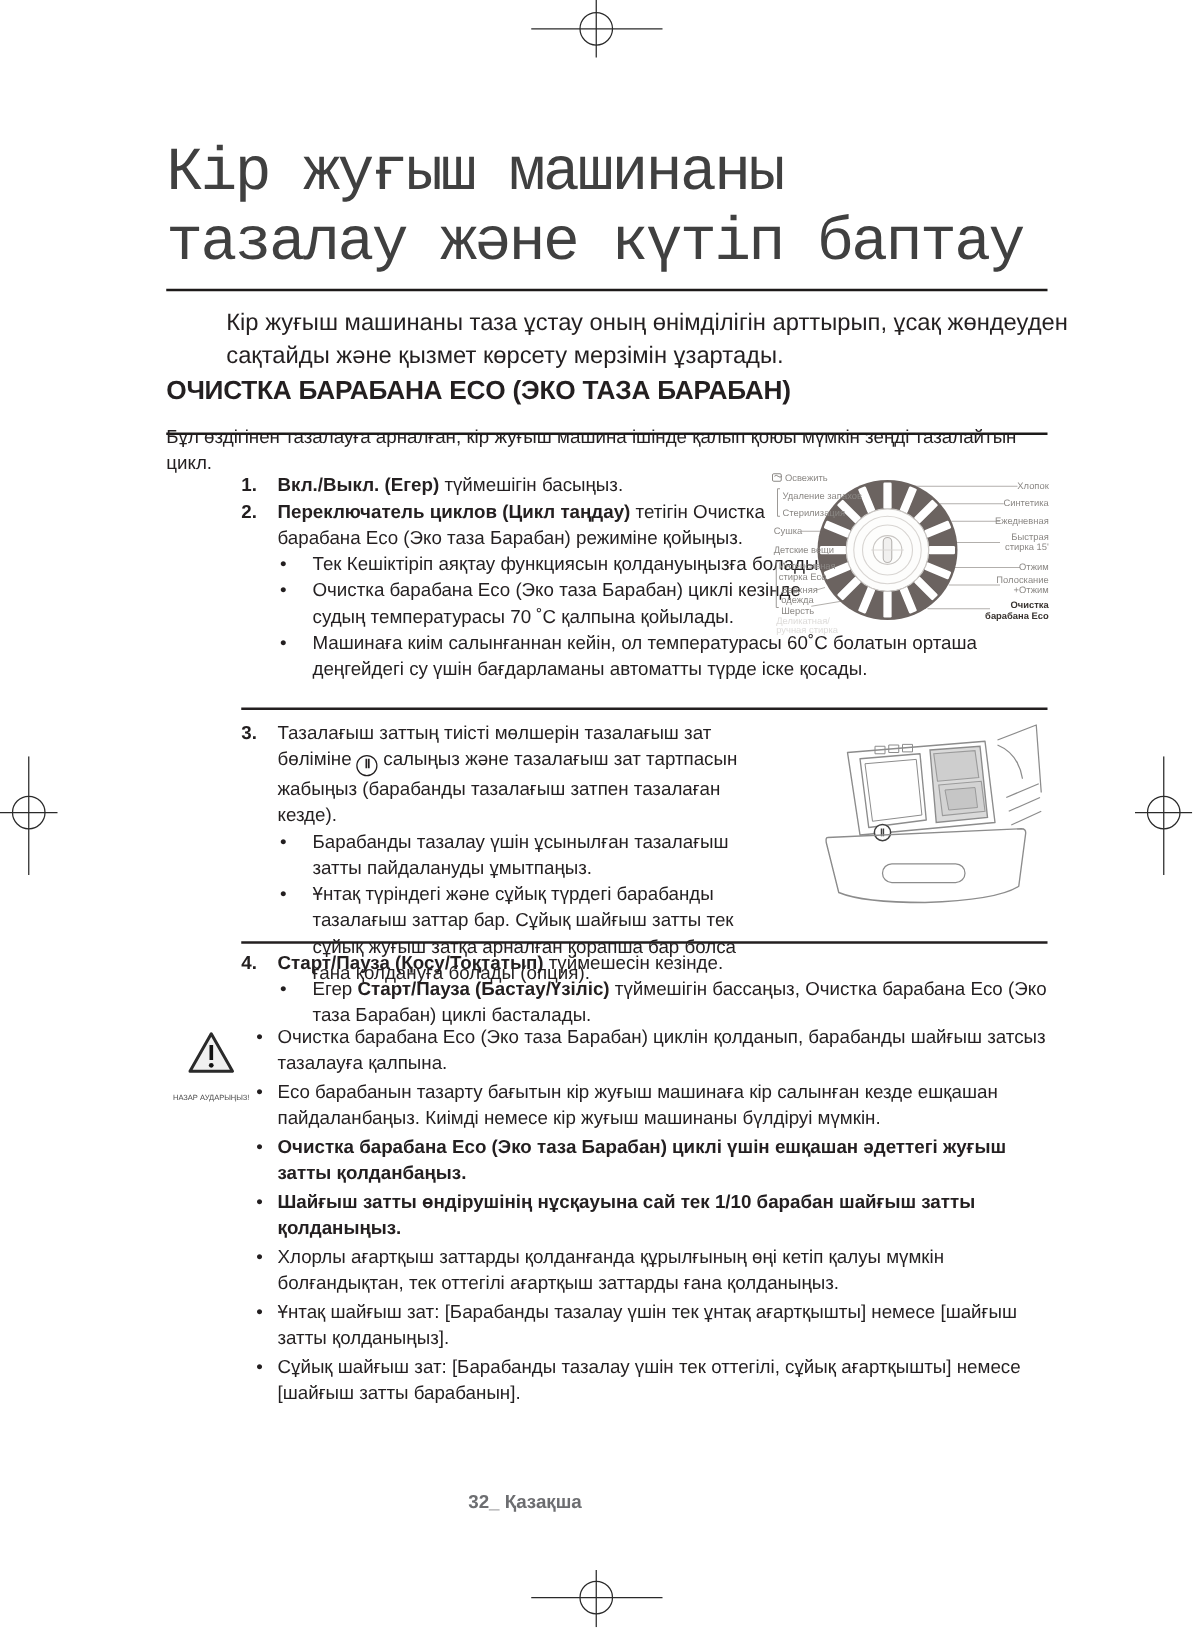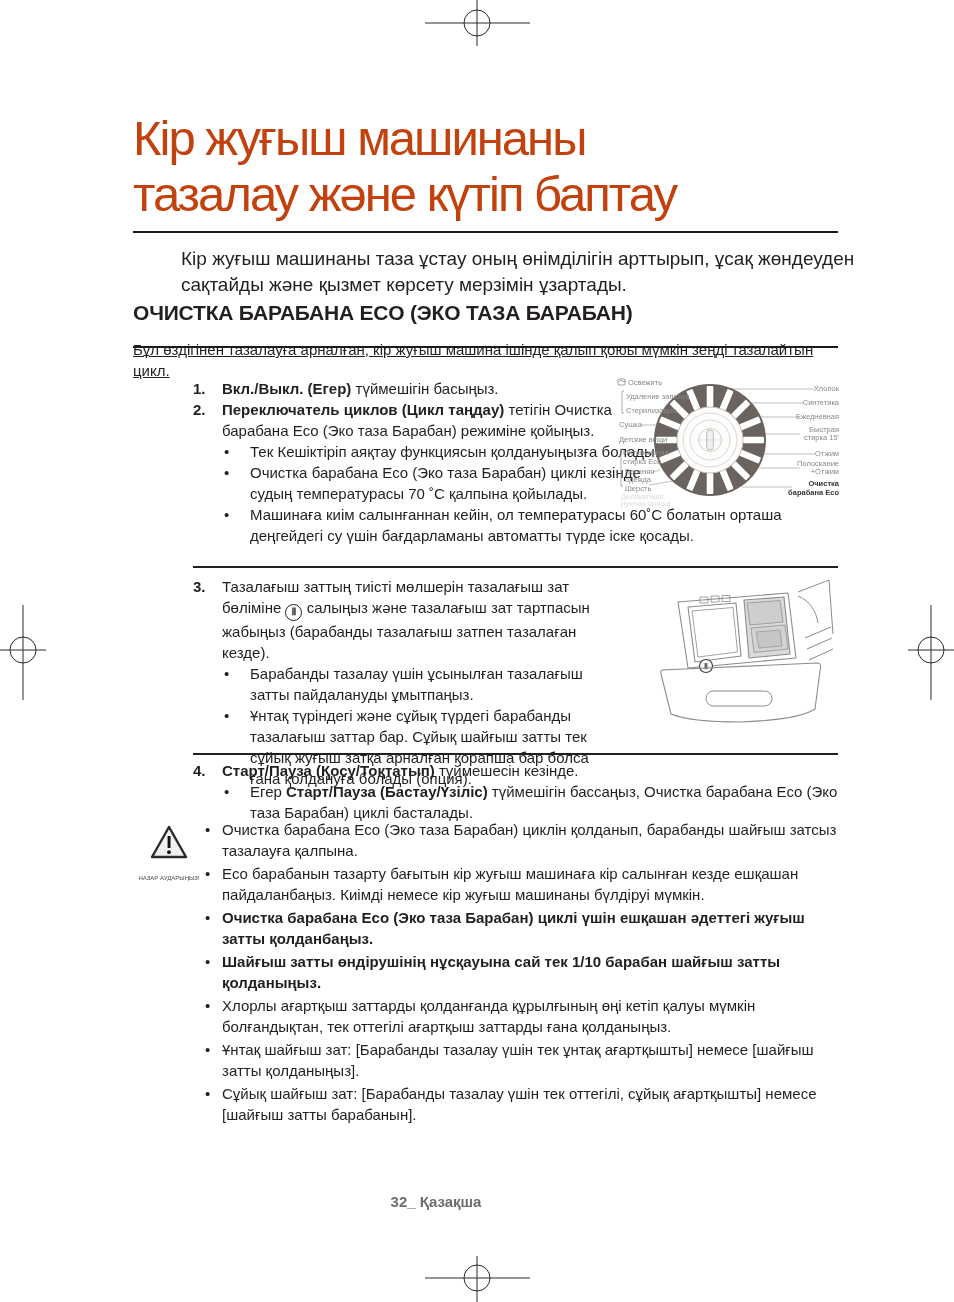--- a/index.html
+++ b/index.html
@@ -6,29 +6,29 @@
   .page{position:relative;width:954px;height:1302px;background:#fff;
         font-family:"Liberation Sans",sans-serif;color:#231f20;overflow:hidden;}
 
   
   .regmark{position:absolute;}
   .regmark svg{display:block;}
 
   
   .title{position:absolute;left:133px;top:110px;width:705px;
          font-size:49px;line-height:56px;letter-spacing:-2px;font-weight:400;
-         color:#c2410c;border-bottom:2px solid #1c1a19;padding-bottom:9px;}
+         color:#404040;border-bottom:2px solid #1c1a19;padding-bottom:9px;font-family:Liberation Mono, monospace;}
   .intro{position:absolute;left:133px;top:246px;width:705px;
          font-size:19px;line-height:26px;margin-left:48px;}
 
   .h2{position:absolute;left:133px;top:301px;width:705px;
       font-size:21px;font-weight:bold;letter-spacing:-0.2px;
       border-bottom:2px solid #1c1a19;padding-bottom:21px;}
   .lead{position:absolute;left:133px;top:339px;width:705px;
-        font-size:15px;line-height:21px;text-decoration:underline;}
+        font-size:15px;line-height:21px;}
 
   .steps12{position:absolute;left:193px;top:378px;width:645px;font-size:15px;line-height:21px;}
   .step{display:flex;}
   .num{flex:none;width:29px;font-weight:bold;}
   .sbody{flex:1;min-width:0;}
   .narrow{max-width:412px;}
   .w560{max-width:566px;}
   .bullet{display:flex;}
   .dot{flex:none;width:26px;padding-left:2px;}
   .btxt{flex:1;min-width:0;}
@@ -50,21 +50,21 @@
   .warn-list{flex:1;min-width:0;}
   .warn-item{display:flex;margin-bottom:3px;}
   .wdot{flex:none;width:17px;}
   .wtxt{flex:1;min-width:0;}
   .boldline{font-weight:bold;}
 
   .dial{position:absolute;left:613px;top:376px;width:232px;height:132px;}
   .drawer{position:absolute;left:648px;top:570px;width:186px;height:160px;}
 
   .footer{position:absolute;left:0;top:1193px;width:840px;text-align:center;
-          font-size:15px;font-weight:bold;color:#6d6e71;padding-left:16px;}
+          font-size:15px;font-weight:bold;color:#6d6e71;}
 
   svg text{font-family:"Liberation Sans",sans-serif;}
 </style>
 </head>
 <body>
 
 <div class="page">
 
   <div class="regmark" style="left:415px;top:0;">
     <svg width="125" height="48">

